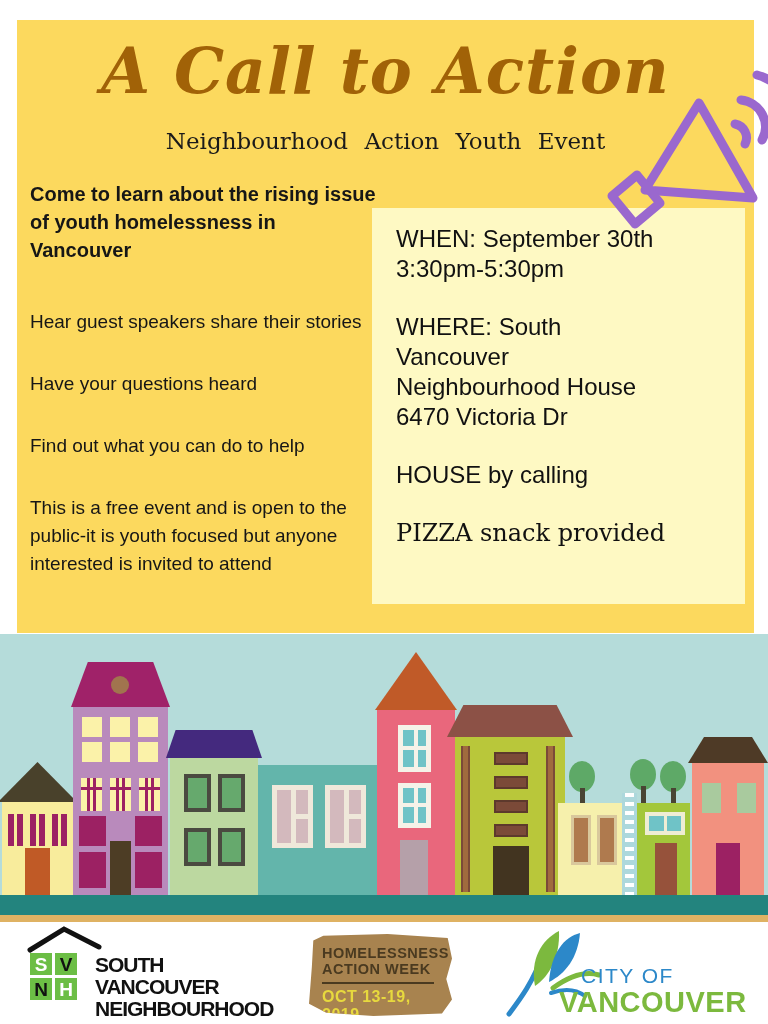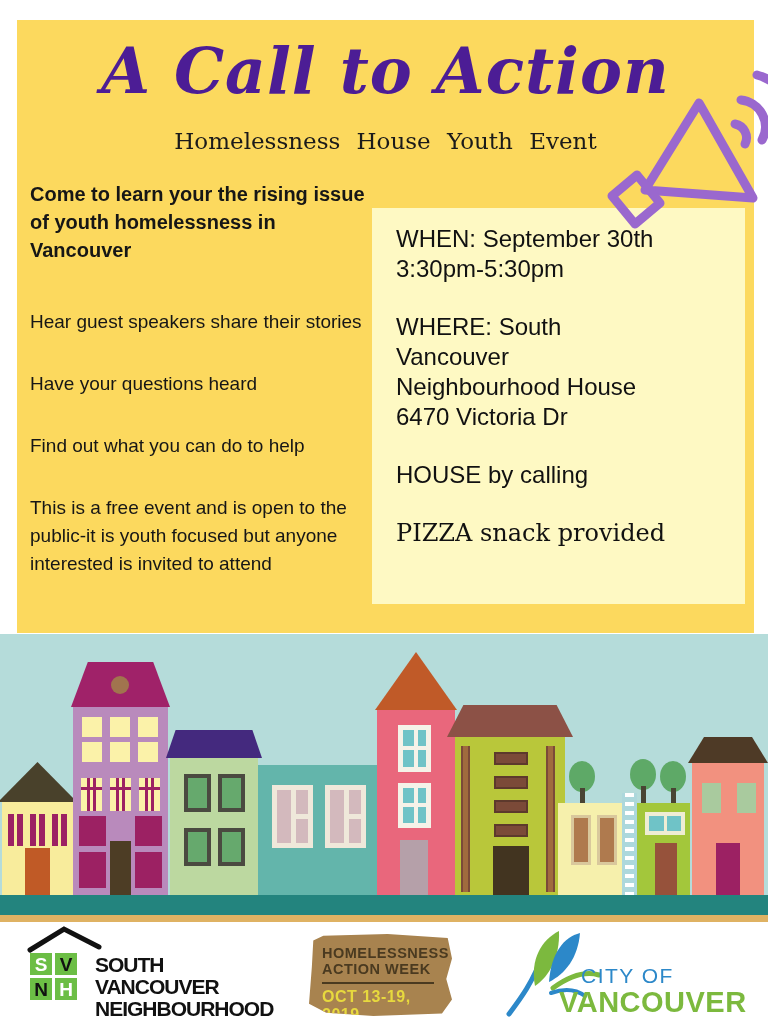--- a/index.html
+++ b/index.html
@@ -4,21 +4,21 @@
 <style>
   html,body{margin:0;padding:0;background:#fff;}
   .poster{position:relative;width:768px;height:1024px;background:#ffffff;overflow:hidden;
           font-family:"Liberation Sans",sans-serif;color:#161616;}
   .abs{position:absolute;}
 
   
   .yellow-block{left:17px;top:20px;width:737px;height:613px;background:#FCD95E;}
   .title{position:absolute;left:0;top:14px;width:100%;text-align:center;
          font-family:"DejaVu Serif",serif;font-style:italic;font-weight:bold;
-         font-size:63px;letter-spacing:1px;color:#4c1d95;}
+         font-size:63px;letter-spacing:1px;color:#a16207;}
   .subtitle{position:absolute;left:0;top:108px;width:100%;text-align:center;
             font-family:"DejaVu Serif",serif;font-size:23px;word-spacing:9px;color:#1a1a1a;}
 
   .intro{position:absolute;left:13px;top:160px;width:350px;font-size:19px;line-height:28px;}
   .intro p{margin:0 0 34px 0;}
   .intro p.lead{font-weight:bold;font-size:20px;margin-bottom:44px;}
 
   .info-box{position:absolute;left:355px;top:188px;width:373px;height:396px;
             background:#fef9c3;box-sizing:border-box;padding:16px 14px 0 24px;}
   .info-box p{margin:0 0 28px 0;font-size:24px;line-height:30px;color:#111;}
@@ -118,24 +118,24 @@
   .cov-cityof{position:absolute;left:76px;top:38px;font-size:21px;letter-spacing:1.5px;color:#2C88C9;}
   .cov-van{position:absolute;left:54px;top:60px;font-size:29px;font-weight:bold;letter-spacing:.5px;color:#7CB93E;}
 </style>
 </head>
 <body>
 
 <div class="poster">
 
   <div class="abs yellow-block">
     <div class="title">A Call to Action</div>
-    <div class="subtitle">Homelessness  House  Youth  Event</div>
+    <div class="subtitle">Neighbourhood  Action  Youth  Event</div>
 
     <div class="intro">
-      <p class="lead">Come to learn your the rising issue of youth homelessness in Vancouver</p>
+      <p class="lead">Come to learn about the rising issue of youth homelessness in Vancouver</p>
       <p>Hear guest speakers share their stories</p>
       <p>Have your questions heard</p>
       <p>Find out what you can do to help</p>
       <p>This is a free event and is open to the public-it is youth focused but anyone interested is invited to attend</p>
     </div>
 
     <div class="info-box">
       <p>
         <span>WHEN: September 30th</span>
         <span>3:30pm-5:30pm</span>

